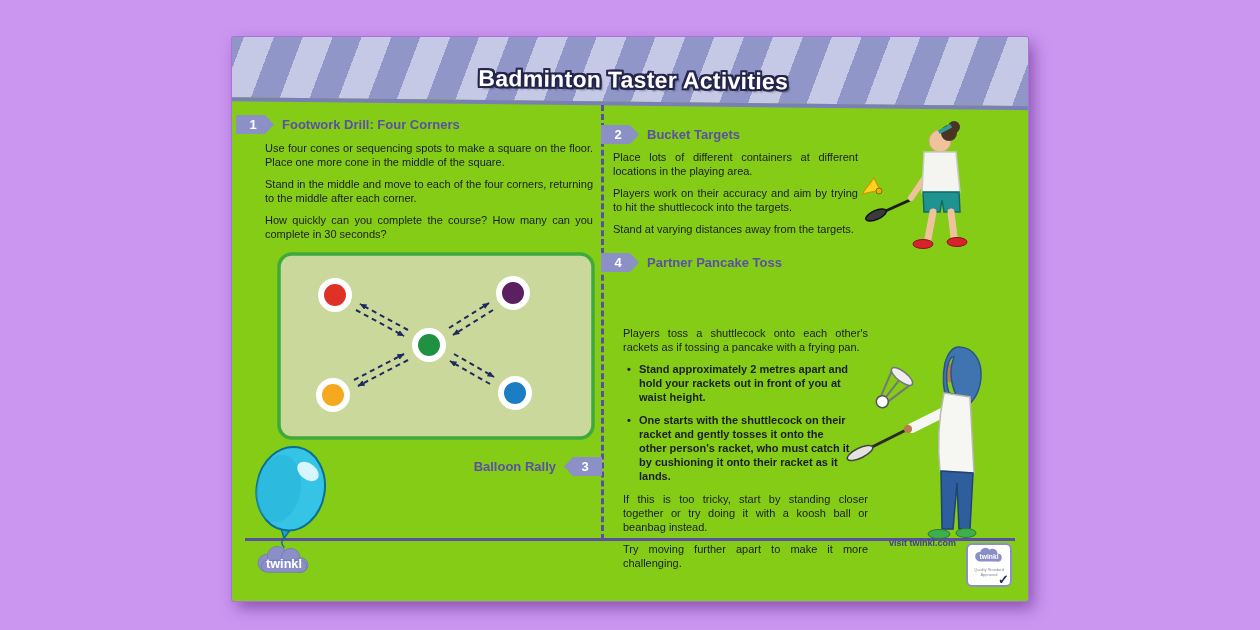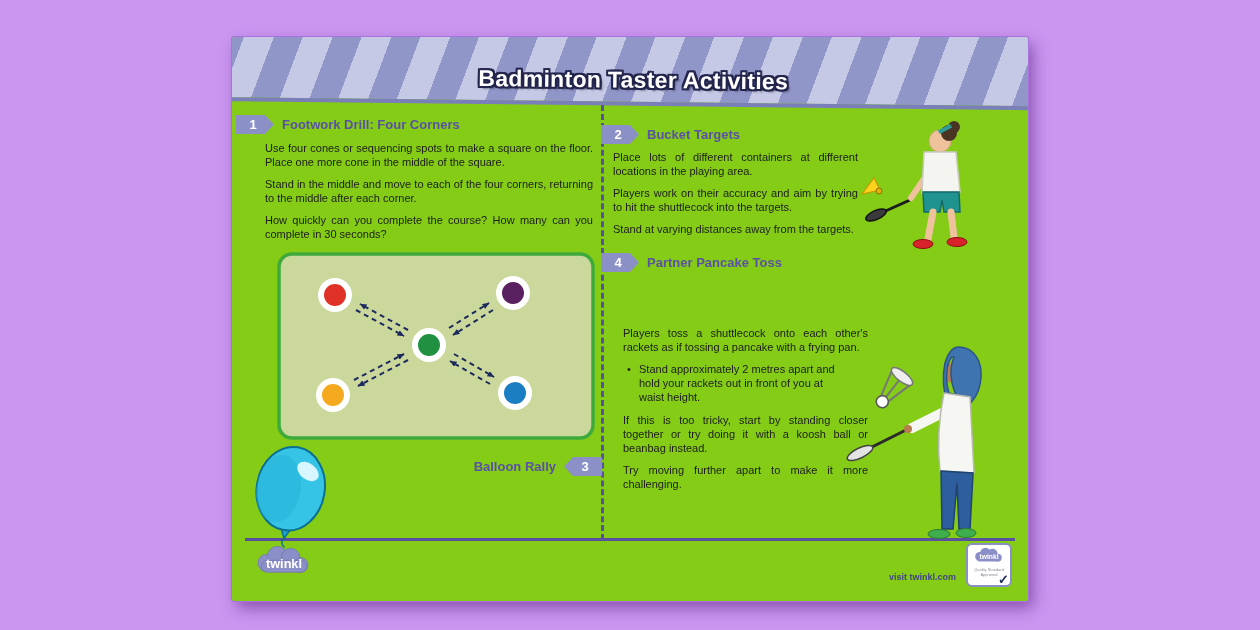--- a/index.html
+++ b/index.html
@@ -41,25 +41,25 @@
     background:#8b90c7;color:#fff;font-weight:bold;font-size:13px;
     height:19px;line-height:19px;text-align:center;flex:0 0 auto;
   }
   .badge.point-right{width:34px;clip-path:polygon(0 0,calc(100% - 9px) 0,100% 50%,calc(100% - 9px) 100%,0 100%);padding-right:4px;}
   .badge.point-left{width:34px;clip-path:polygon(9px 0,100% 0,100% 100%,9px 100%,0 50%);padding-left:4px;}
   .act-title{font-size:13px;font-weight:bold;color:#5a51a5;white-space:nowrap;}
   .copy{position:absolute;font-size:11px;line-height:14px;color:#1d1d1b;}
   .copy p{margin:0 0 8px 0;text-align:justify;}
   .copy p:last-child{margin-bottom:0;}
   .copy ul{margin:2px 0 8px 2px;padding-left:12px;list-style:none;}
-  .copy ul li{margin-bottom:9px;position:relative;padding-left:2px;width:212px;text-align:left;}
+  .copy ul li{margin-bottom:9px;position:relative;padding-left:2px;width:212px;text-align:left;font-weight:bold;}
   .copy ul li::before{content:"•";position:absolute;left:-10px;color:#1d1d1b;}
   .svg-abs{position:absolute;}
   .footer-visit{
-    position:absolute;right:72px;top:535px;font-size:9px;font-weight:bold;color:#434387;
+    position:absolute;right:72px;top:501px;font-size:9px;font-weight:bold;color:#434387;
   }
   .quality-badge{
     position:absolute;right:16px;top:506px;width:46px;height:44px;background:#fff;
     border:2px solid #8b8fc7;border-radius:6px;box-sizing:border-box;
     display:flex;flex-direction:column;align-items:center;overflow:hidden;
   }
   .qb-line{font-size:4px;line-height:5px;color:#8a8a9a;white-space:nowrap;}
   .qb-check{position:absolute;right:1px;bottom:-2px;font-size:13px;color:#1c2a5e;font-weight:bold;}
 </style>
 </head>
@@ -166,20 +166,21 @@
   </svg>
 
   <div class="act-header" style="left:369px;top:216px;">
     <div class="badge point-right">4</div>
     <div class="act-title">Partner Pancake Toss</div>
   </div>
   <div class="copy" style="left:391px;top:241px;width:245px;margin-top:48px;">
     <p>Players toss a shuttlecock onto each other's rackets as if tossing a pancake with a frying pan.</p>
     <ul>
       <li>Stand approximately 2 metres apart and hold your rackets out in front of you at waist height.</li>
+      <li>One starts with the shuttlecock on their racket and gently tosses it onto the other person's racket, who must catch it by cushioning it onto their racket as it lands.</li>
     </ul>
     <p>If this is too tricky, start by standing closer together or try doing it with a koosh ball or beanbag instead.</p>
     <p>Try moving further apart to make it more challenging.</p>
   </div>
 
   <svg class="svg-abs" style="left:608px;top:294px;" width="184" height="212" viewBox="0 0 184 212">
 
     <g transform="rotate(38 46 66)">
       <path d="M42,70 L34,40 M46,69 L46,38 M50,70 L58,40" stroke="#777" stroke-width="2" fill="none"></path>
       <ellipse cx="46" cy="40" rx="13" ry="5" fill="#eeeeee" stroke="#777" stroke-width="1.5"></ellipse>

